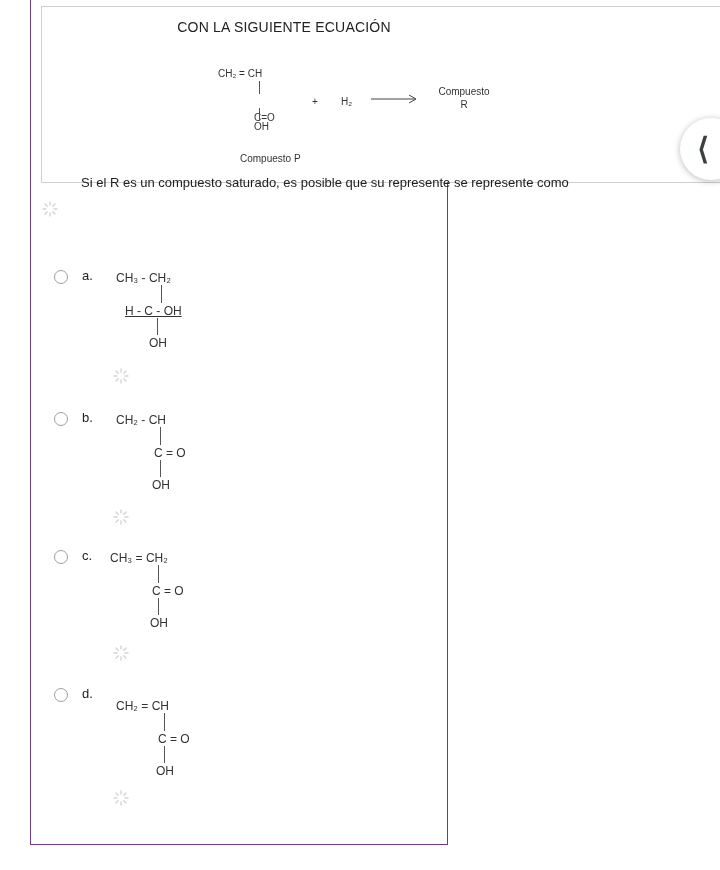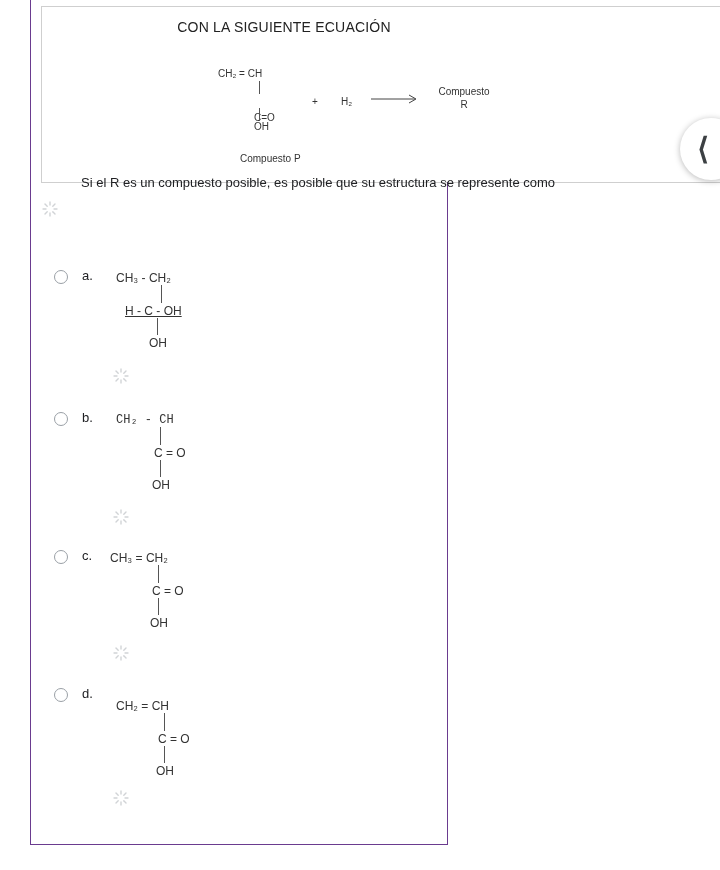--- a/index.html
+++ b/index.html
@@ -222,21 +222,21 @@
         <polyline points="38,2 45,6 38,10" fill="none" stroke="#444" stroke-width="1"></polyline>
       </svg>
     </div>
     <div class="eq-prod">
       <div>Compuesto</div>
       <div>R</div>
     </div>
     <div class="eq-caption">Compuesto P</div>
   </div>
 
-  <div class="question-text">Si el R es un compuesto posible, es posible que su estructura se represente como</div>
+  <div class="question-text">Si el R es un compuesto saturado, es posible que su represente se represente como</div>
 
   <div class="spark" style="left:41px; top:200px;">
     <svg width="18" height="18" viewBox="0 0 18 18">
       <g stroke="#9aa0a6" stroke-width="1.4" stroke-linecap="round">
         <line x1="9" y1="2" x2="9" y2="5"></line>
           <line x1="9" y1="13" x2="9" y2="16"></line>
         <line x1="2" y1="9" x2="5" y2="9"></line>
           <line x1="13" y1="9" x2="16" y2="9"></line>
         <line x1="4" y1="4" x2="6.2" y2="6.2"></line>
           <line x1="11.8" y1="11.8" x2="14" y2="14"></line>
@@ -311,21 +311,21 @@
       <div class="s-row" style="left:9px; top:33px;text-decoration:underline;">H - C - OH</div>
       <div class="s-bond" style="left:41px; top:46px; height:17px;"></div>
       <div class="s-row" style="left:33px; top:65px;">OH</div>
     </div>
   </div>
 
   <div class="option" style="top:410px;">
     <div class="radio"></div>
     <div class="opt-letter">b.</div>
     <div class="struct">
-      <div class="s-row" style="left:0; top:0;font-family:Liberation Mono, monospace;">CH₂ - CH</div>
+      <div class="s-row" style="left:0; top:0;">CH₂ - CH</div>
       <div class="s-bond" style="left:44px; top:13px; height:18px;"></div>
       <div class="s-row" style="left:38px; top:33px;">C = O</div>
       <div class="s-bond" style="left:44px; top:46px; height:17px;"></div>
       <div class="s-row" style="left:36px; top:65px;">OH</div>
     </div>
   </div>
 
   <div class="option" style="top:548px;">
     <div class="radio"></div>
     <div class="opt-letter">c.</div>

